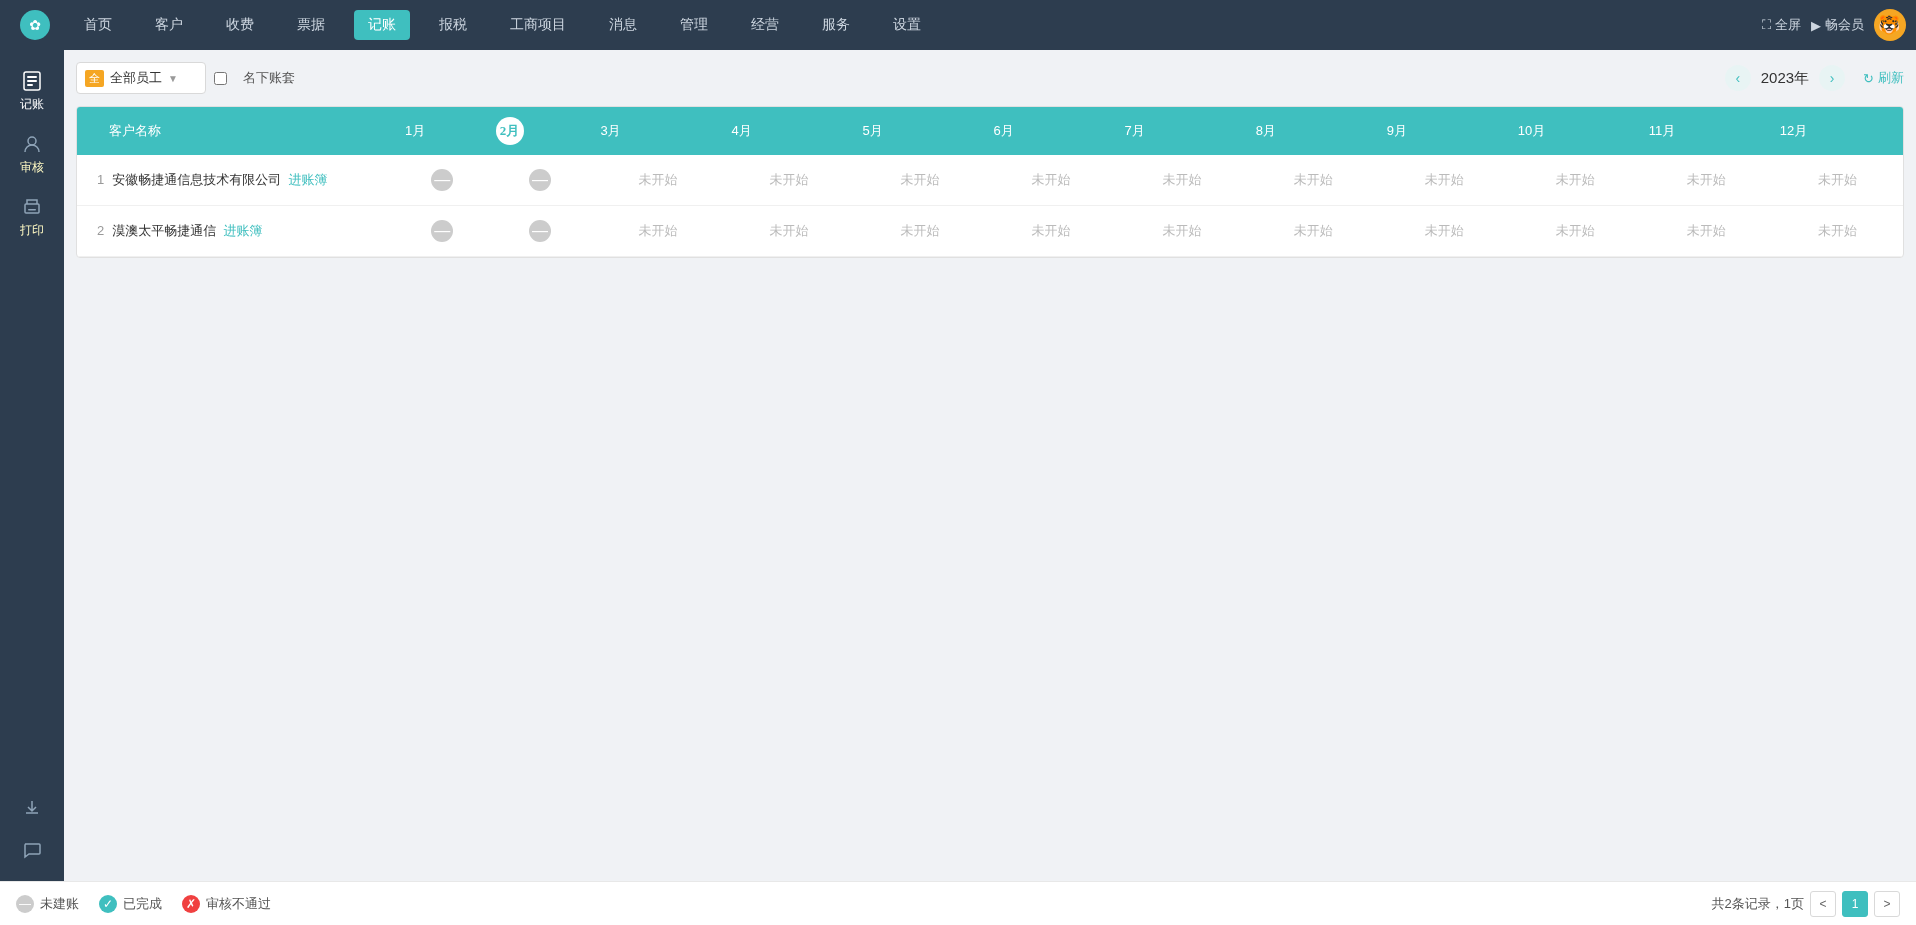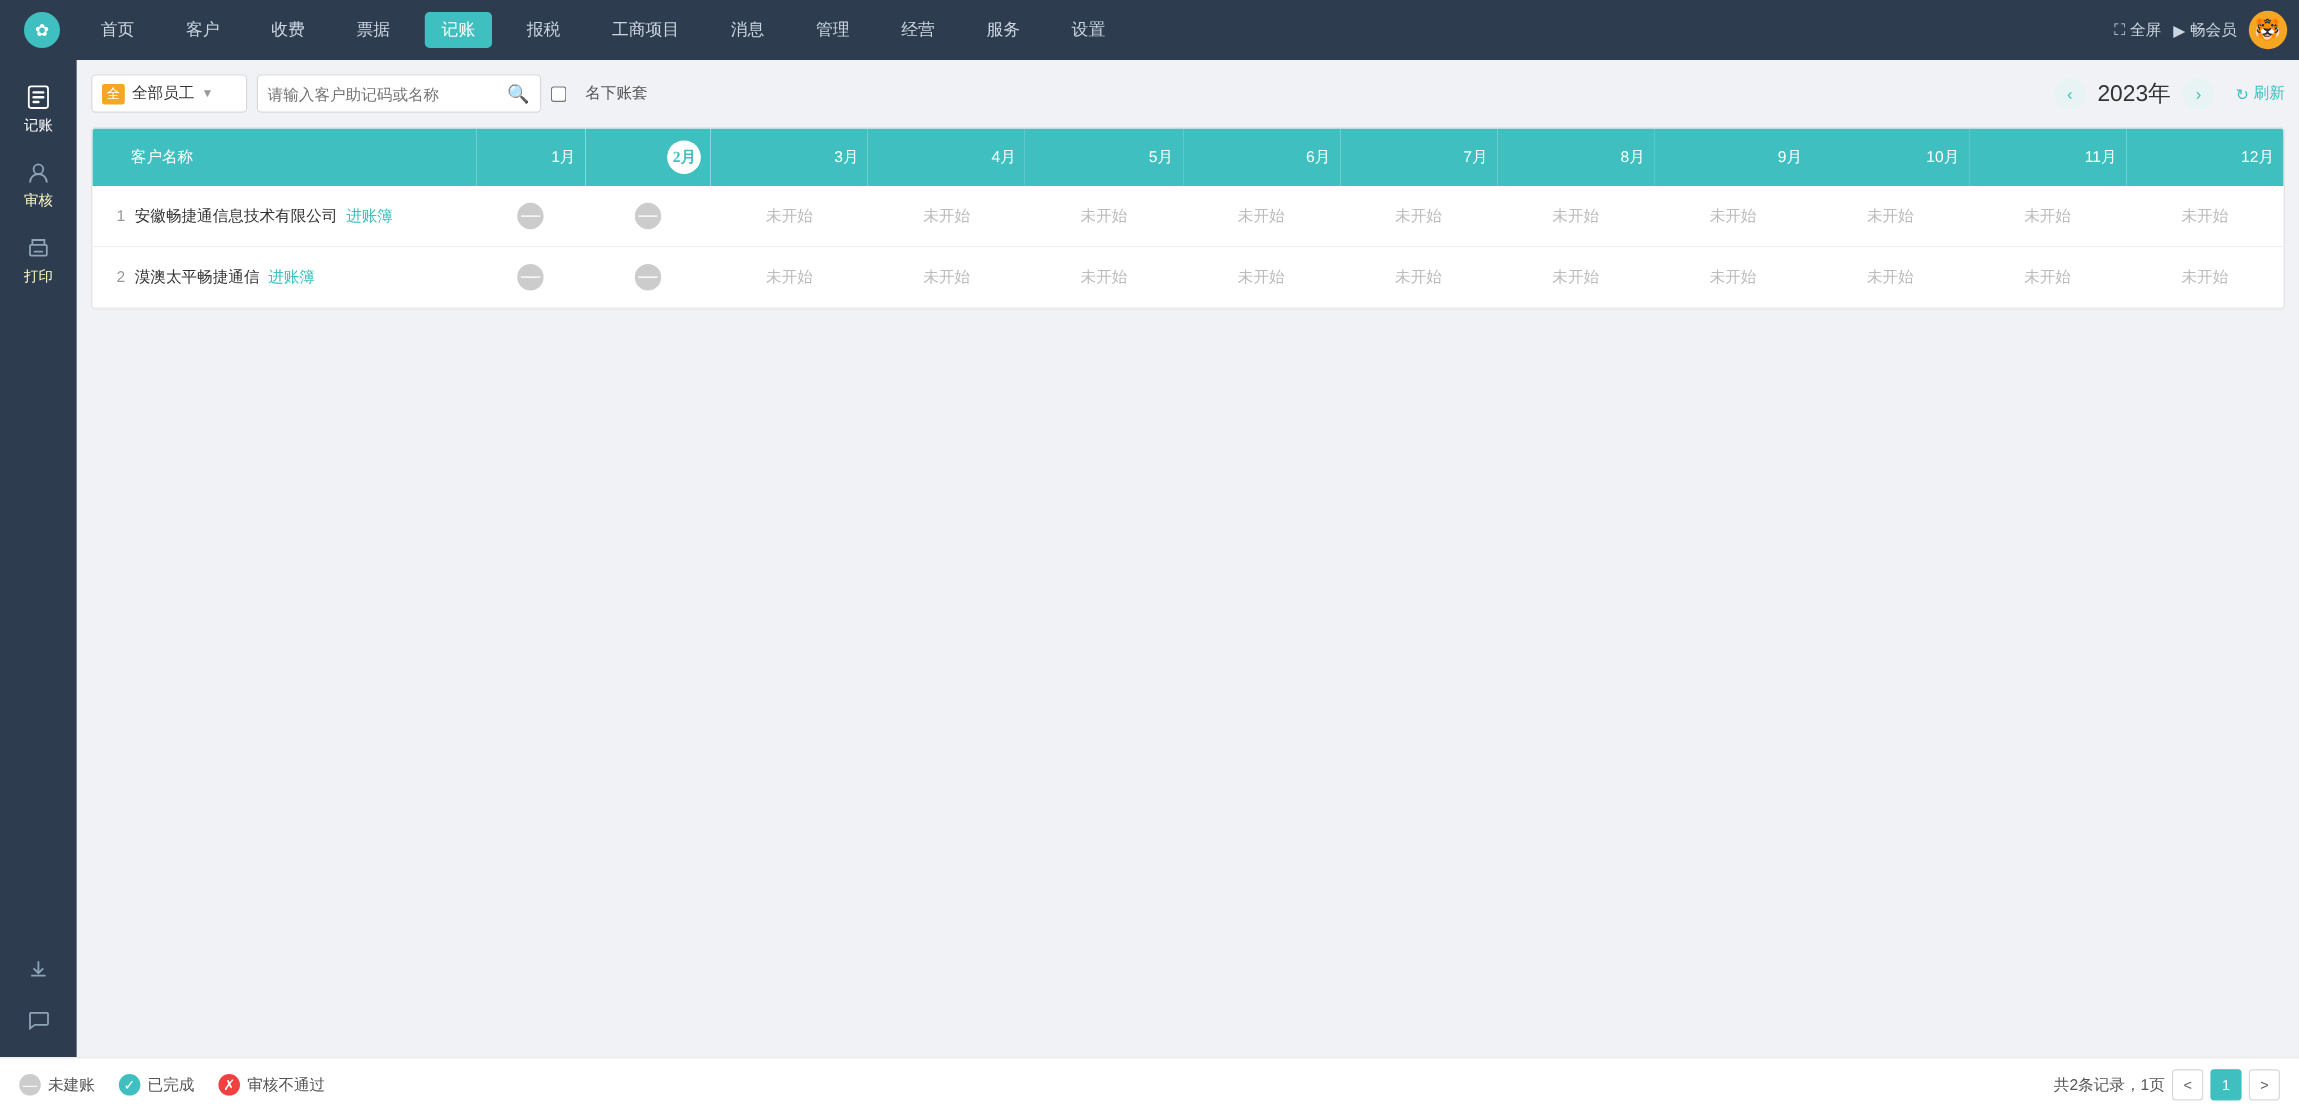--- a/index.html
+++ b/index.html
@@ -196,21 +196,21 @@
       border-radius: 50%;
       width: 26px;
       height: 26px;
       cursor: pointer;
       display: flex;
       align-items: center;
       justify-content: center;
       color: #3fbfbf;
       font-size: 14px;
     }
-    .year-text { font-size: 19px; color: #333; font-weight: 500; }
+    .year-text { font-size: 15px; color: #333; font-weight: 500; }
     .refresh-btn {
       background: none;
       border: none;
       cursor: pointer;
       color: #3fbfbf;
       font-size: 13px;
       display: flex;
       align-items: center;
       gap: 4px;
       margin-left: 10px;
@@ -230,21 +230,21 @@
       width: 100%;
       border-collapse: collapse;
       min-width: 1200px;
     }
     thead tr {
       background: #3fbfbf;
       color: #fff;
     }
     thead th {
       padding: 10px 8px;
-      text-align: right;
+      text-align: left;
       font-weight: 500;
       font-size: 13px;
       white-space: nowrap;
     }
     thead th.month-active {
       position: relative;
       font-family: Liberation Serif, serif;
     }
     thead th.month-active .month-circle {
       display: inline-flex;
@@ -441,26 +441,20 @@
 
   <div class="content">
 
     <div class="toolbar">
       <div class="employee-select">
         <span class="badge">全</span>
         <span>全部员工</span>
         <span class="arrow">▼</span>
       </div>
 
-      <div class="search-input-wrap">
-        <input type="text" placeholder="请输入客户助记码或名称" style="">
-        <button class="search-btn">
-          <span>🔍</span>
-        </button>
-      </div>
 
       <label class="checkbox-label">
         <input type="checkbox" style="">
         <span>名下账套</span>
       </label>
 
       <div class="year-nav">
         <button class="year-nav-btn">‹</button>
         <span class="year-text">2023年</span>
         <button class="year-nav-btn">›</button>

